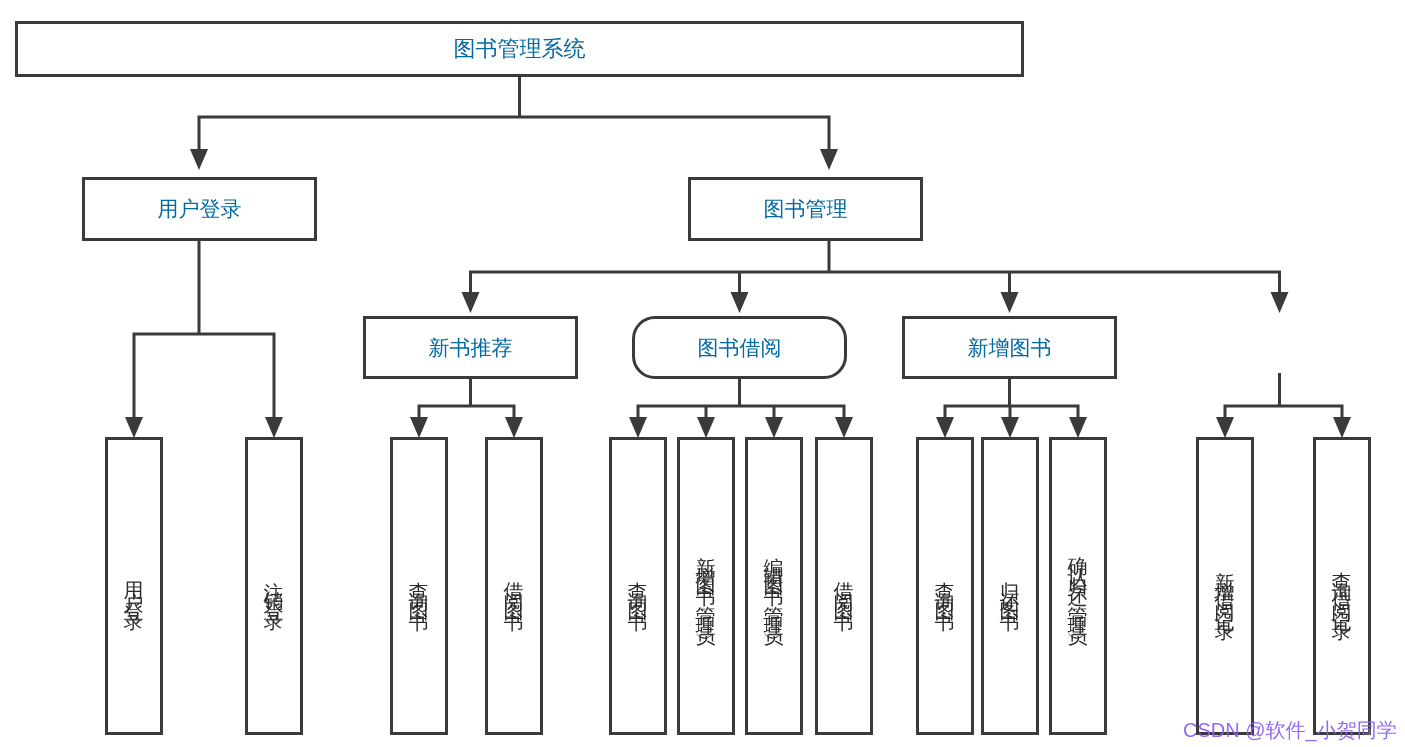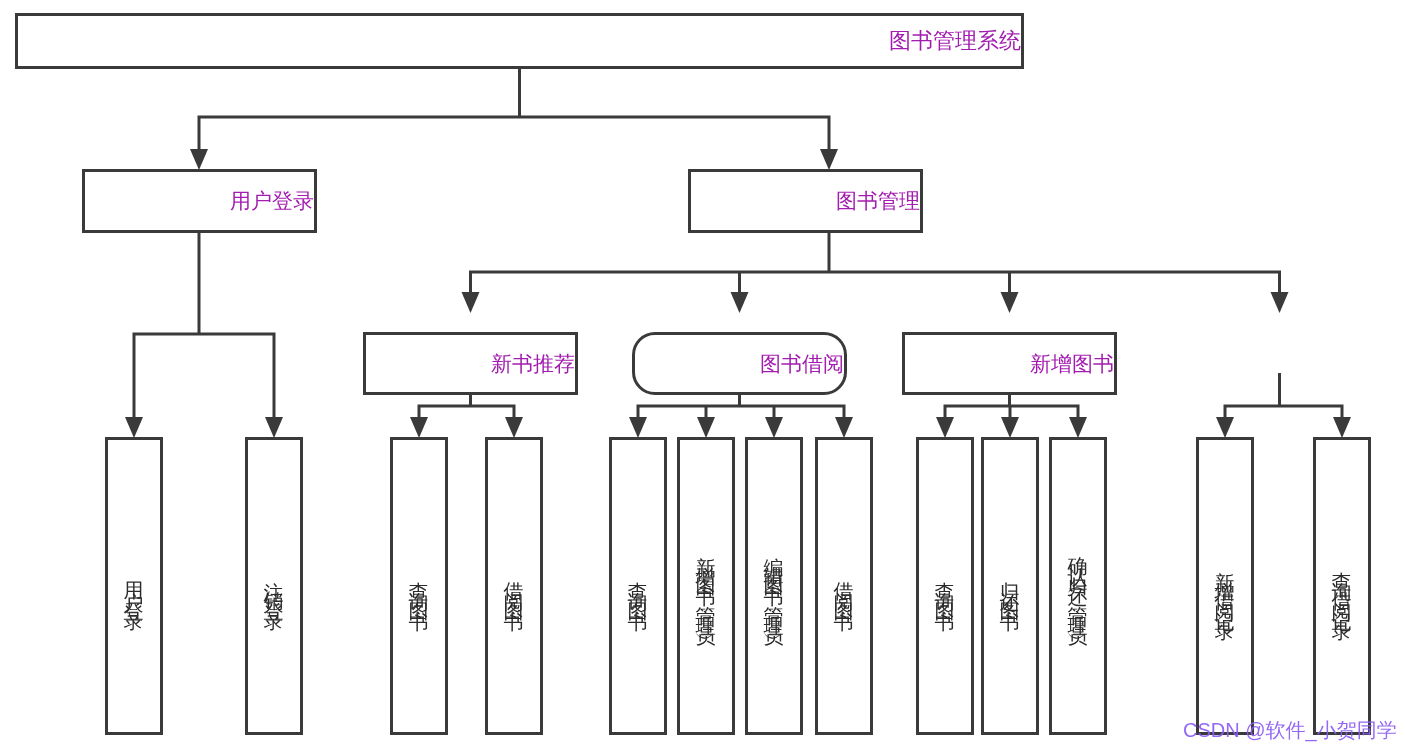--- a/index.html
+++ b/index.html
@@ -5,27 +5,27 @@
   html,body{margin:0;padding:0;background:#ffffff;}
   .canvas{
     position:relative;width:1405px;height:747px;background:#ffffff;overflow:hidden;
     font-family:"Liberation Sans","DejaVu Sans",sans-serif;
   }
   svg.connectors{position:absolute;left:0;top:0;z-index:1;}
   svg.connectors path{stroke:#3a3a3a;stroke-width:3;fill:none;}
   svg.connectors polygon{fill:#3a3a3a;stroke:none;}
   .hbox{
     position:absolute;box-sizing:border-box;background:#ffffff;border:3px solid #3a3a3a;
-    display:flex;align-items:center;justify-content:flex-end;
-    color:#a21caf;font-size:21px;z-index:2;white-space:nowrap;
+    display:flex;align-items:center;justify-content:center;
+    color:#0369a1;font-size:21px;z-index:2;white-space:nowrap;margin-top:8px;
   }
   .root{left:15px;top:13px;width:1009px;height:56px;font-size:22px;}
   .lvl1a{left:82px;top:169px;width:235px;height:64px;}
   .lvl1b{left:688px;top:169px;width:235px;height:64px;}
-  .lvl2{top:332px;width:215px;height:63px;}
+  .lvl2{top:308px;width:215px;height:63px;}
   .vbox{
     position:absolute;box-sizing:border-box;top:437px;width:58px;height:298px;
     background:#ffffff;border:3px solid #3a3a3a;
     display:flex;align-items:center;justify-content:center;z-index:2;
   }
   .vbox .vtext{
     writing-mode:vertical-rl;text-orientation:mixed;
     font-size:20px;letter-spacing:10px;line-height:1;color:#2b2b2b;
   }
   .watermark{

